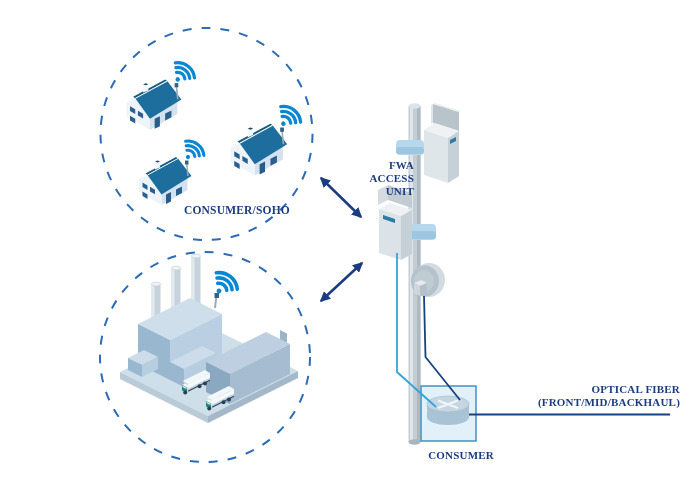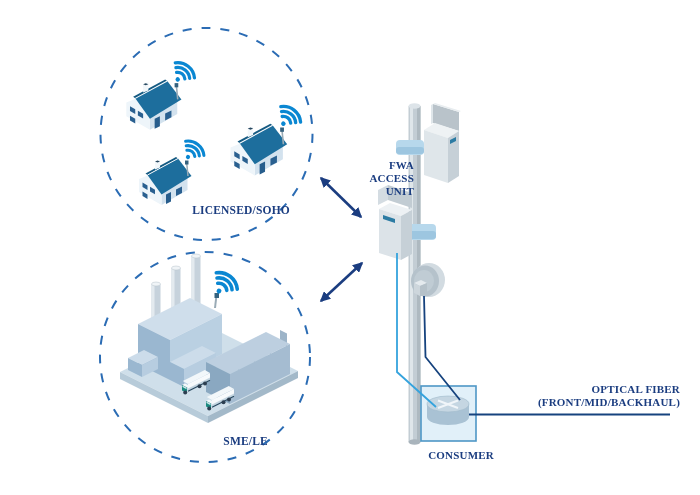--- a/index.html
+++ b/index.html
@@ -163,21 +163,20 @@
 
   <polyline points="397,253 397,372 436,407" fill="none" stroke="#35a3dd" stroke-width="1.8"></polyline>
   <polyline points="424,296 425.5,357 460,400" fill="none" stroke="#16437e" stroke-width="1.8"></polyline>
 
   <line x1="469" y1="414.5" x2="670" y2="414.5" stroke="#16437e" stroke-width="2"></line>
 
   <line x1="321" y1="178" x2="361" y2="217" stroke="#1b3d80" stroke-width="2.6" marker-start="url(#ah)" marker-end="url(#ah)"></line>
   <line x1="321" y1="301" x2="362" y2="263" stroke="#1b3d80" stroke-width="2.6" marker-start="url(#ah)" marker-end="url(#ah)"></line>
 </svg>
 
-<div class="lbl" style="left:130px;top:204px;width:160px;font-size:11.5px;">LICENSED/SOHO</div>
-<div class="lbl" style="left:148px;top:435px;width:120px;font-size:11.5px;">SME/LE</div>
+<div class="lbl" style="left:130px;top:204px;width:160px;font-size:11.5px;">CONSUMER/SOHO</div>
 <div class="lbl" style="left:334px;top:159px;width:80px;">FWA
 ACCESS
 UNIT</div>
 <div class="lbl" style="left:460px;top:383px;width:220px;">OPTICAL FIBER
 (FRONT/MID/BACKHAUL)</div>
 <div class="lbl" style="left:404px;top:449px;width:90px;">CONSUMER</div>
 </div>
 
 </body></html>

